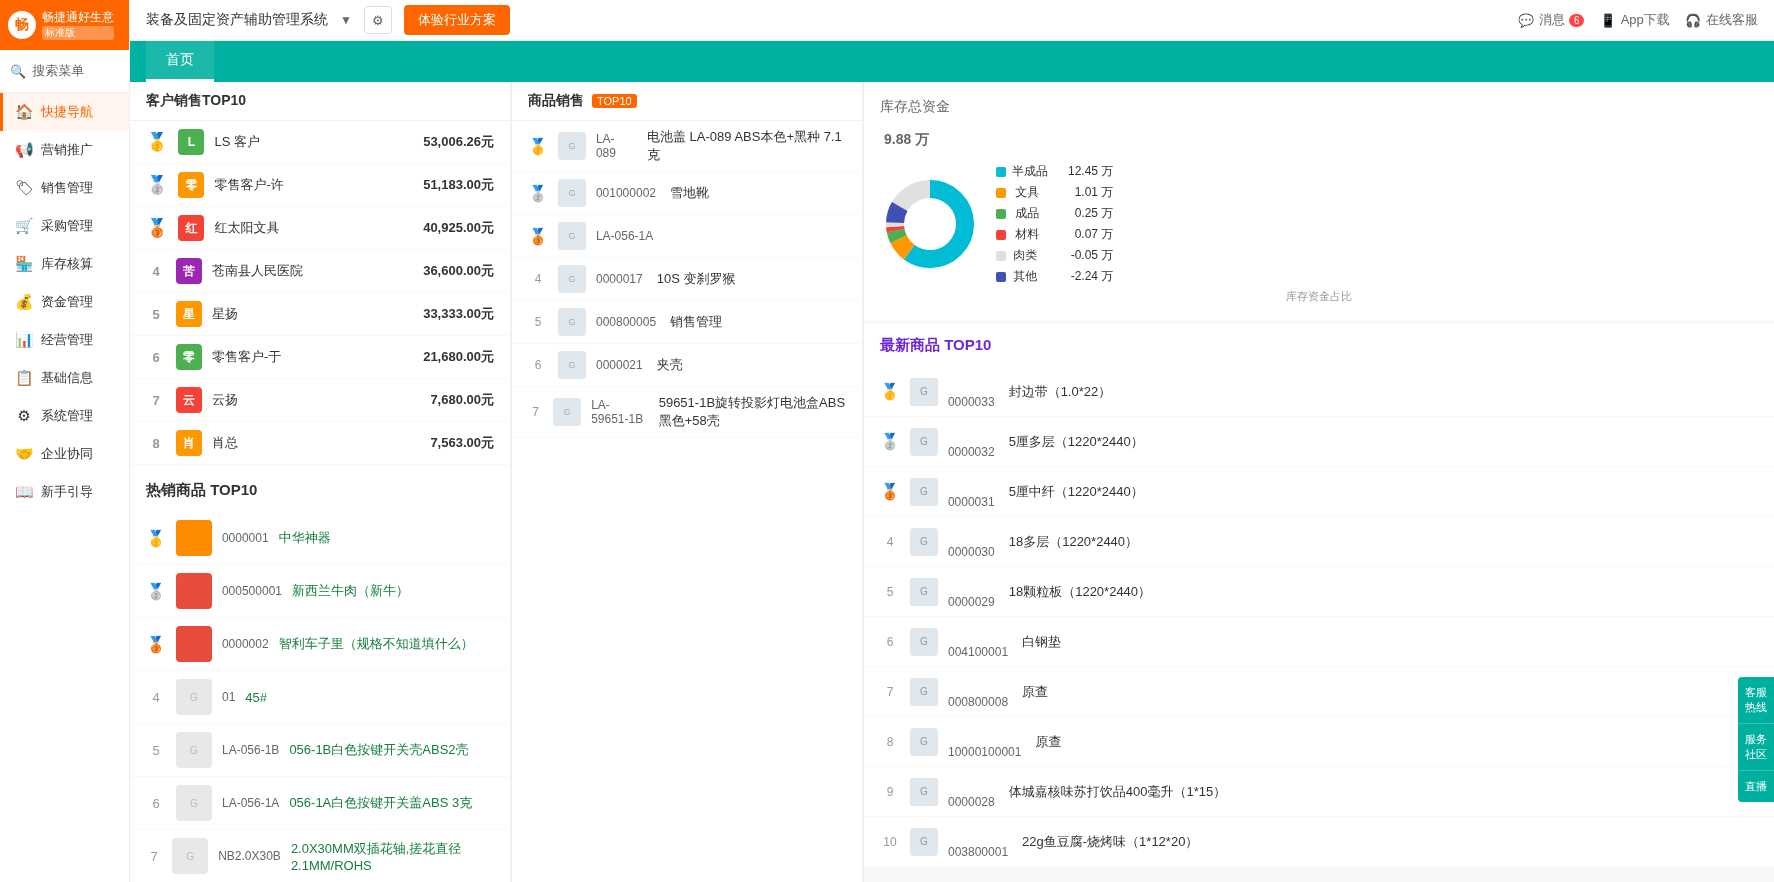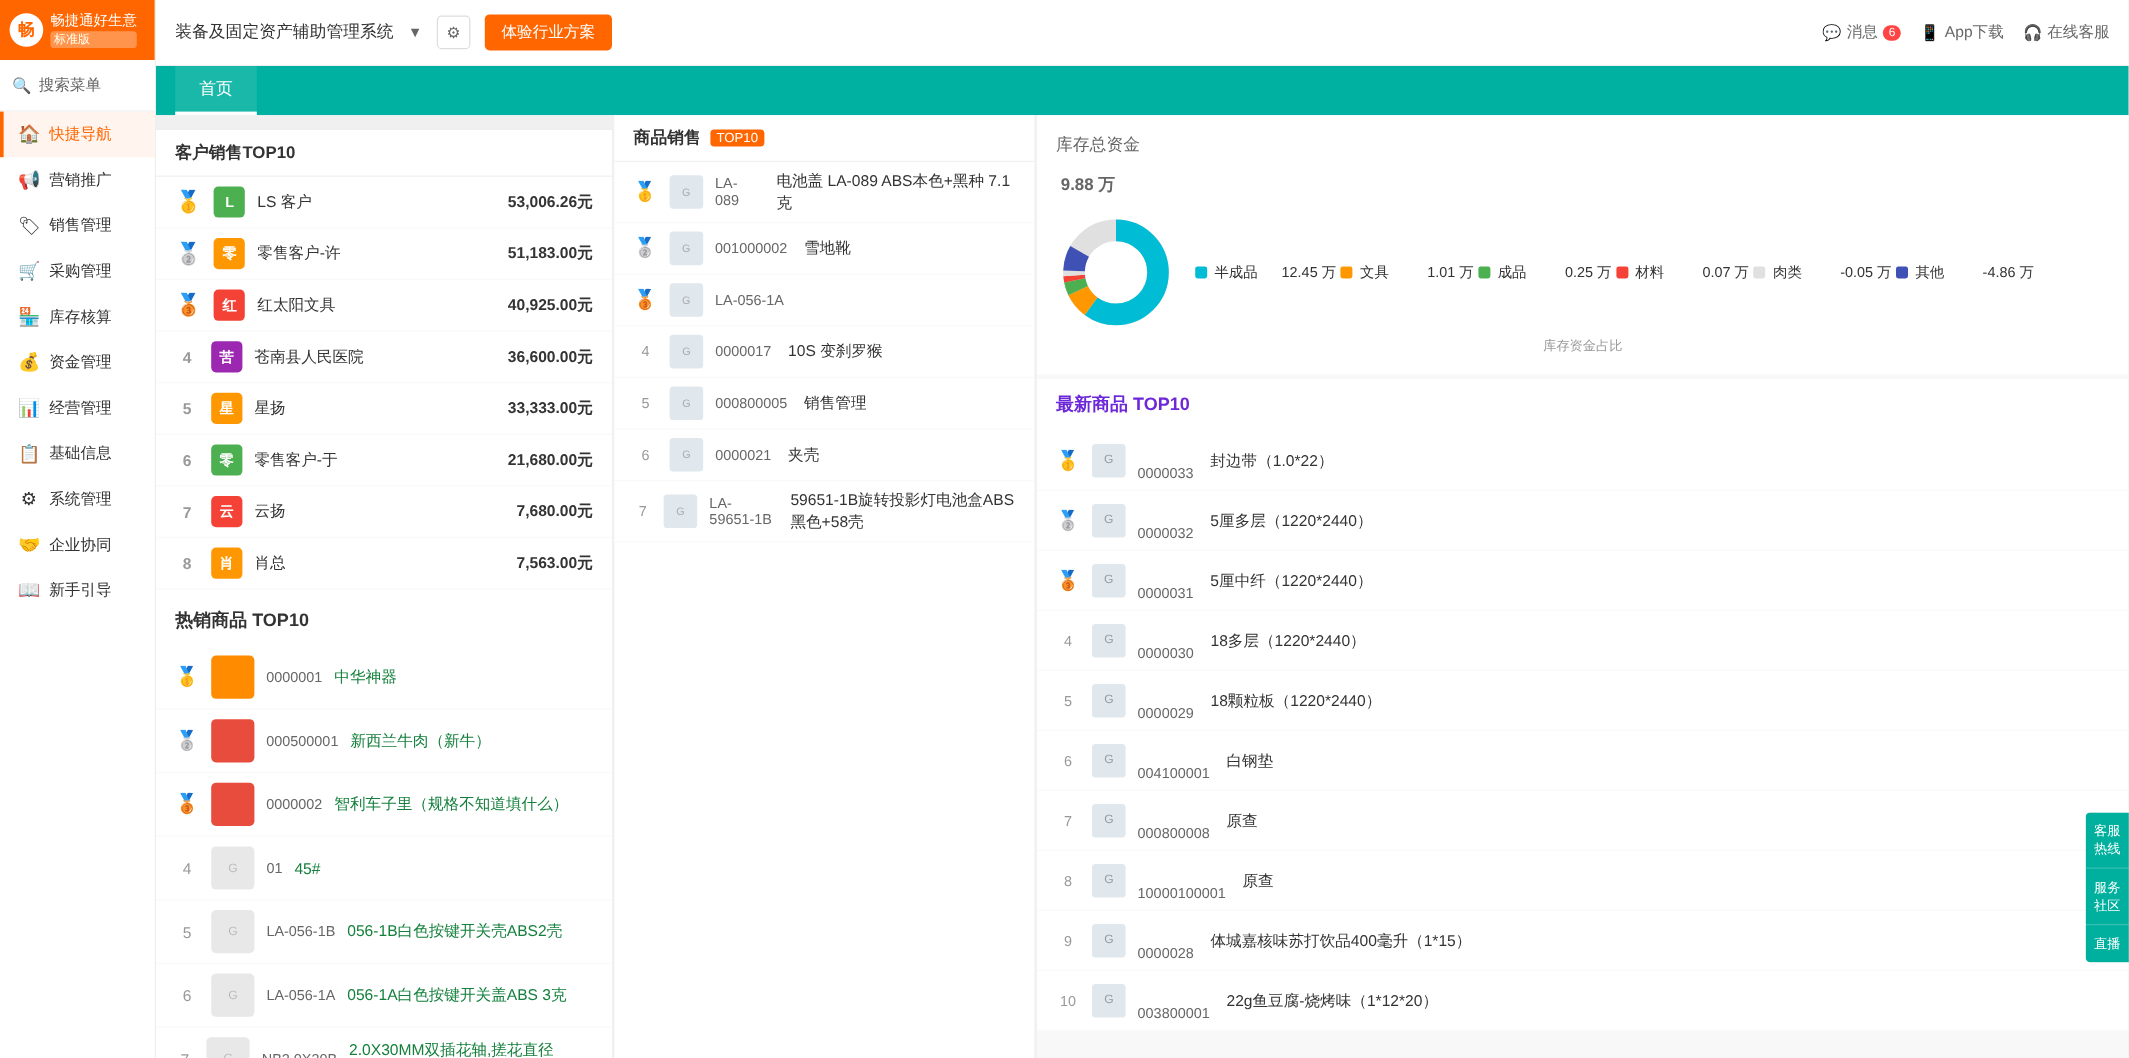--- a/index.html
+++ b/index.html
@@ -58,21 +58,21 @@
     
     .main {
       flex: 1;
       display: flex;
       flex-direction: column;
       overflow: hidden;
     }
 
     
     .topbar {
-      height: 55px;
+      height: 41px;
       background: #fff;
       border-bottom: 1px solid #eee;
       display: flex;
       align-items: center;
       padding: 0 16px;
       gap: 12px;
     }
     .topbar-system-name {
       font-size: 14px; color: #333; flex: 0 0 auto;
     }
@@ -113,21 +113,20 @@
       background: #f0f0f0;
       gap: 2px;
     }
 
     
     .panel-left {
       flex: 0 0 380px;
       background: #fff;
       overflow-y: auto;
       padding: 0;
-      margin-top: 12px;
     }
     .panel-middle {
       flex: 0 0 350px;
       background: #fff;
       overflow-y: auto;
     }
     .panel-right {
       flex: 1;
       background: #f8f8f8;
       overflow-y: auto;
@@ -219,21 +218,21 @@
     }
     .inventory-amount span { font-size: 14px; color: #666; margin-left: 4px; }
 
     
     .donut-container {
       display: flex; align-items: center; gap: 16px; margin-top: 12px;
     }
     .donut-chart {
       position: relative; width: 100px; height: 100px; flex-shrink: 0;
     }
-    .donut-legend { display: flex; flex-direction: row; gap: 4px; font-size: 12px; align-items: center; }
+    .donut-legend { display: flex; flex-direction: column; gap: 4px; font-size: 12px; }
     .legend-item { display: flex; align-items: center; gap: 6px; justify-content: space-between; }
     .legend-dot { width: 10px; height: 10px; border-radius: 2px; flex-shrink: 0; }
     .legend-label { color: #333; min-width: 50px; }
     .legend-value { color: #333; font-size: 12px; text-align: right; }
     .inventory-caption { text-align: center; font-size: 11px; color: #999; margin-top: 4px; }
 
     
     .latest-section { background: #fff; padding: 0; }
     .latest-title { padding: 12px 16px; font-size: 15px; font-weight: bold; color: #6d28d9; }
     .latest-item {
@@ -596,21 +595,21 @@
                 <span class="legend-value">0.07 万</span>
               </div>
               <div class="legend-item">
                 <span class="legend-dot" style="background:#e0e0e0"></span>
                 <span class="legend-label">肉类</span>
                 <span class="legend-value">-0.05 万</span>
               </div>
               <div class="legend-item">
                 <span class="legend-dot" style="background:#3f51b5"></span>
                 <span class="legend-label">其他</span>
-                <span class="legend-value">-4.86 万</span>
+                <span class="legend-value">-2.24 万</span>
               </div>
             </div>
         </div>
         <div class="inventory-caption">库存资金占比</div>
       </div>
 
       <div class="latest-section">
         <div class="latest-title">最新商品 TOP10</div>
         <div id="latest-products-list">
             <div class="latest-item">

